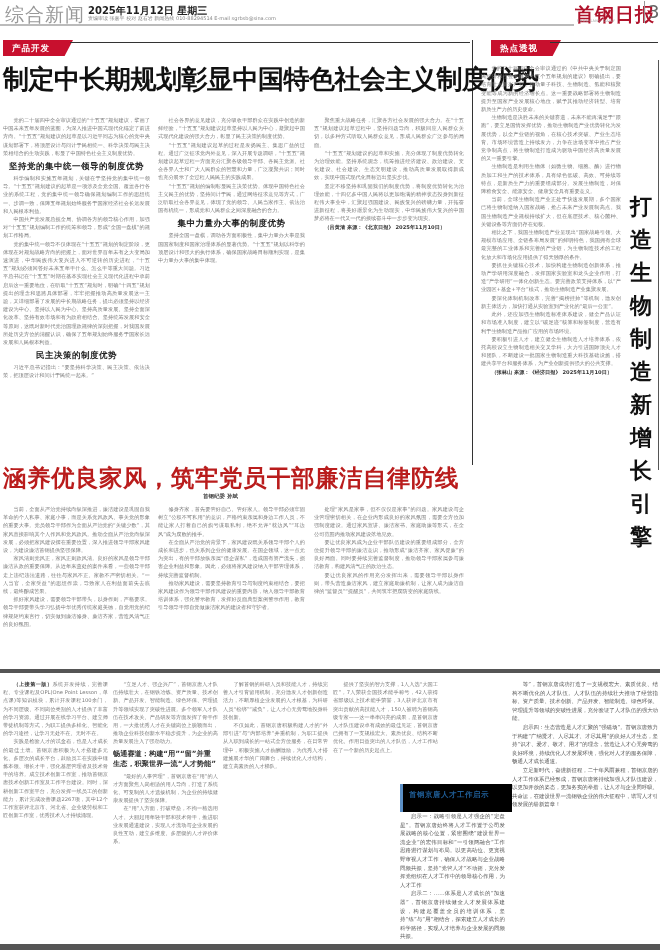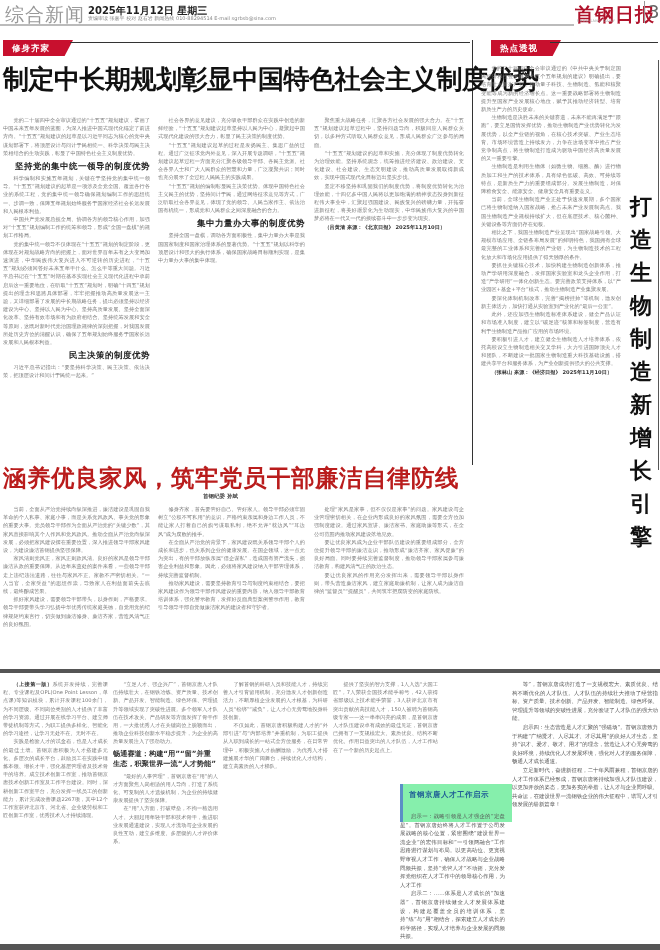--- a/index.html
+++ b/index.html
@@ -19,50 +19,50 @@
   .tag-left { left: 3px; top: 40px; width: 70px; }
   .tag-right { left: 455px; top: 40px; width: 70px; margin-left: 36px; }
   .tag-rule { position: absolute; height: 1px; background: #333; top: 42px; }
   .col-divider { position: absolute; left: 472px; top: 40px; width: 1px; height: 425px; background: #333; }
   .frame-right { position: absolute; left: 658px; top: 60px; width: 1px; height: 410px; background: #555; }
 
   .headline-1 { position: absolute; left: 3px; top: 62px; font-size: 26px; font-weight: bold; color: #111; letter-spacing: -0.5px; font-family: "DejaVu Sans", sans-serif; white-space: nowrap; }
 
   .col { position: absolute; font-size: 5.2px; line-height: 8.2px; color: #7a7a7a; text-align: justify; overflow: hidden; }
   .col p { text-indent: 2em; }
-  .subhead { text-align: right; font-size: 8.5px; line-height: 12px; color: #222; font-weight: bold; margin: 3px 0 2px 0; letter-spacing: 0.5px; }
+  .subhead { text-align: center; font-size: 8.5px; line-height: 12px; color: #222; font-weight: bold; margin: 3px 0 2px 0; letter-spacing: 0.5px; }
   .byline-source { color: #333; font-weight: bold; }
 
   .vert-title { position: absolute; left: 624px; top: 190px; width: 34px; font-size: 22px; line-height: 33px; font-family: "DejaVu Serif", serif; font-weight: bold; color: #111; text-align: center; }
 
   .headline-2 { position: absolute; left: 3px; top: 462px; font-size: 23.5px; font-weight: bold; color: #b91c1c; font-family: "DejaVu Serif", serif; white-space: nowrap; letter-spacing: 0.5px; }
   .author-line { position: absolute; left: 203px; top: 493px; font-size: 5.5px; color: #444; font-weight: bold; }
 
   .mid-rule { position: absolute; left: 0; top: 669px; width: 660px; height: 4px; background: #555; }
   .bottom-rule { position: absolute; left: 0; top: 944px; width: 660px; height: 6px; background: #555; }
 
-  .callout-box { position: absolute; left: 400px; top: 784px; width: 112px; height: 38px; background: #86efac; border-left: 3px solid #5b8fc6; }
+  .callout-box { position: absolute; left: 400px; top: 784px; width: 112px; height: 28px; background: #000000; border-left: 3px solid #5b8fc6; }
   .callout-box span { display: block; font-size: 7.5px; line-height: 22px; color: #1f5d96; font-weight: bold; padding-left: 6px; letter-spacing: 0.5px; }
   .kai { font-family: "DejaVu Serif", serif; color: #555; font-size: 5.4px; line-height: 8.6px; }
   .sub-left { font-size: 7.2px; line-height: 10px; font-weight: bold; color: #333; text-align: left; margin: 3px 0; }
 </style>
 </head>
 <body>
 
 <div class="masthead">
   <div class="section-name">综合新闻</div>
   <div class="issue-date">2025年11月12日 星期三</div>
   <div class="issue-meta">责编审读 张嘉平  校对 赵石岩  新闻热线 010-88294514  E-mail sgrbsb@sina.com</div>
   <div class="brand">首钢日报</div>
   <div class="brand-sub">SHOUGANG DAILY</div>
   <div class="page-num">3</div>
 </div>
 <div class="top-rule"></div>
 
-<div class="section-tag tag-left">修身齐家</div>
+<div class="section-tag tag-left">产品开发</div>
 <div class="tag-rule" style="left:70px;width:400px;"></div>
 <div class="section-tag tag-right">热点透视</div>
 <div class="tag-rule" style="left:550px;width:108px;"></div>
 <div class="col-divider"></div>
 <div class="frame-right"></div>
 
 <div class="headline-1">制定中长期规划彰显中国特色社会主义制度优势</div>
 
 <div class="col" style="left:3px;top:116px;width:147px;height:345px;">
   <p>党的二十届四中全会审议通过的“十五五”规划建议，擘画了中国未来五年发展的蓝图，为深入推进中国式现代化锚定了前进方向。“十五五”规划建议的起草是以习近平同志为核心的党中央谋划部署下，将顶层设计与问计于民相统一、科学决策与民主决策相结合的生动实践，彰显了中国特色社会主义制度优势。</p>

